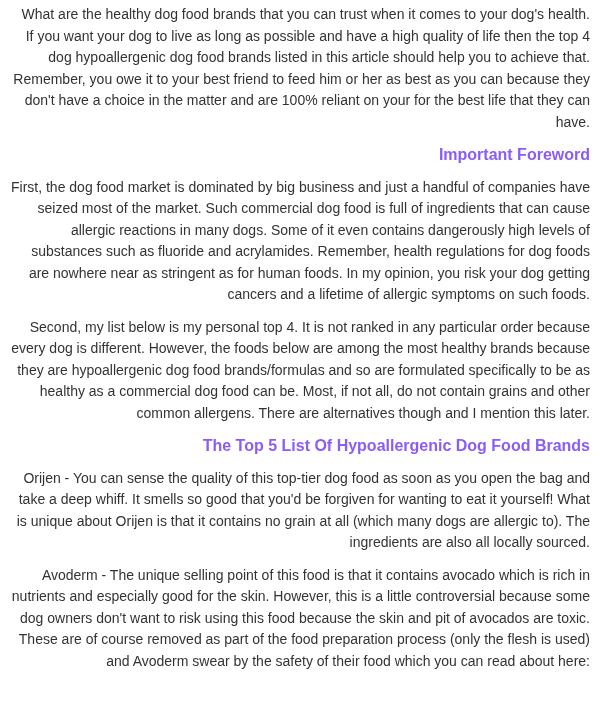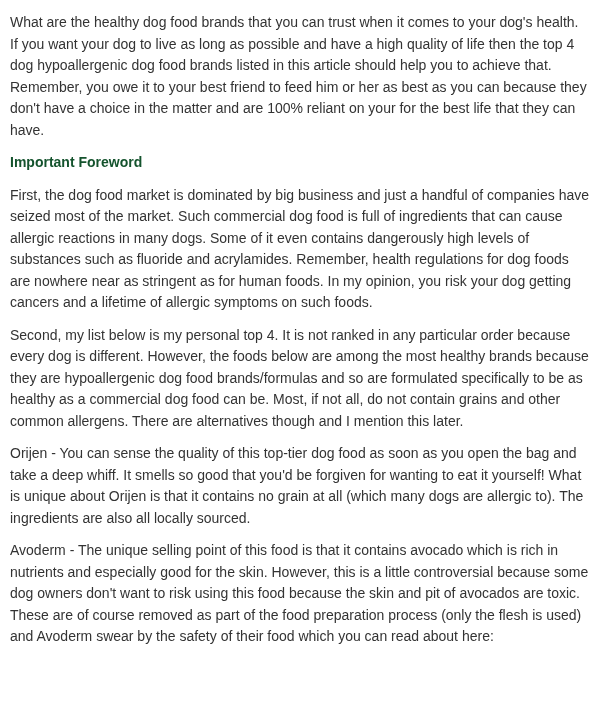--- a/index.html
+++ b/index.html
@@ -6,40 +6,42 @@
       margin: 0;
       padding: 0;
       background: #ffffff;
     }
     body {
       width: 600px;
       height: 721px;
       overflow: hidden;
     }
     .article {
-      padding: 12px 10px 0 10px;
+      padding: 4px 10px 0 10px;
       font-family: "Liberation Sans", sans-serif;
       font-size: 14px;
       line-height: 21.5px;
       color: #333333;
+      text-align: right;
     }
     .article p {
       margin: 0 0 11px 0;
     }
     .article h3 {
       margin: 0 0 11px 0;
-      font-size: 14px;
+      font-size: 16px;
       font-weight: bold;
       line-height: 21.5px;
-      color: #14532d;
+      color: #8b5cf6;
     }
   </style>
 </head>
 <body>
 
 <div class="article">
   <p>What are the healthy dog food brands that you can trust when it comes to your dog's health. If you want your dog to live as long as possible and have a high quality of life then the top 4 dog hypoallergenic dog food brands listed in this article should help you to achieve that. Remember, you owe it to your best friend to feed him or her as best as you can because they don't have a choice in the matter and are 100% reliant on your for the best life that they can have.</p>
   <h3>Important Foreword</h3>
   <p>First, the dog food market is dominated by big business and just a handful of companies have seized most of the market. Such commercial dog food is full of ingredients that can cause allergic reactions in many dogs. Some of it even contains dangerously high levels of substances such as fluoride and acrylamides. Remember, health regulations for dog foods are nowhere near as stringent as for human foods. In my opinion, you risk your dog getting cancers and a lifetime of allergic symptoms on such foods.</p>
   <p>Second, my list below is my personal top 4. It is not ranked in any particular order because every dog is different. However, the foods below are among the most healthy brands because they are hypoallergenic dog food brands/formulas and so are formulated specifically to be as healthy as a commercial dog food can be. Most, if not all, do not contain grains and other common allergens. There are alternatives though and I mention this later.</p>
+  <h3>The Top 5 List Of Hypoallergenic Dog Food Brands</h3>
   <p>Orijen - You can sense the quality of this top-tier dog food as soon as you open the bag and take a deep whiff. It smells so good that you'd be forgiven for wanting to eat it yourself! What is unique about Orijen is that it contains no grain at all (which many dogs are allergic to). The ingredients are also all locally sourced.</p>
   <p>Avoderm - The unique selling point of this food is that it contains avocado which is rich in nutrients and especially good for the skin. However, this is a little controversial because some dog owners don't want to risk using this food because the skin and pit of avocados are toxic. These are of course removed as part of the food preparation process (only the flesh is used) and Avoderm swear by the safety of their food which you can read about here:</p>
 </div>
 
 </body></html>

